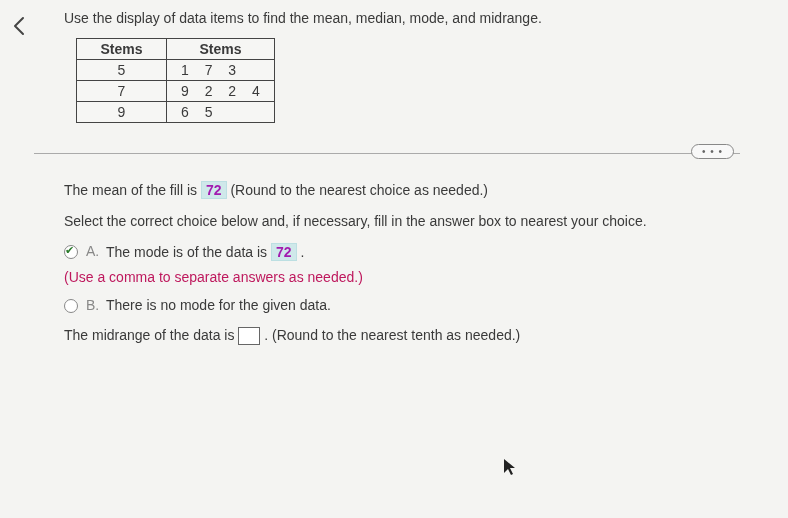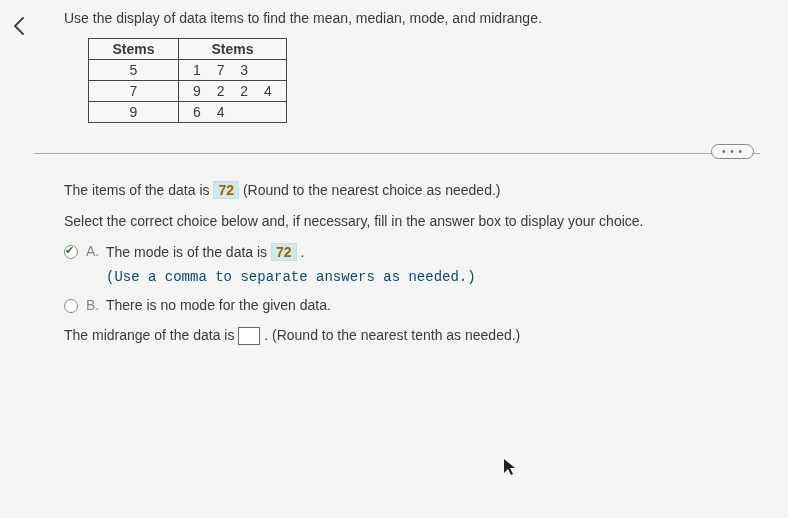--- a/index.html
+++ b/index.html
@@ -17,28 +17,28 @@
   }
   .back-arrow {
     position: absolute;
     left: 8px;
     top: 14px;
     width: 24px;
     height: 24px;
     cursor: pointer;
   }
   .content {
-    padding: 10px 28px 10px 64px;
+    padding: 10px 48px 10px 64px;
   }
   .question-text {
     margin-bottom: 12px;
   }
   table.stemleaf {
     border-collapse: collapse;
-    margin-left: 24px;
+    margin-left: 12px;
     margin-bottom: 20px;
   }
   table.stemleaf td, table.stemleaf th {
     border: 1px solid #444;
     padding: 2px 8px;
     font-weight: normal;
     background: #f6f6f4;
     min-width: 90px;
   }
   table.stemleaf th {
@@ -69,21 +69,21 @@
     padding: 1px 10px;
     font-size: 10px;
     letter-spacing: 1px;
     cursor: pointer;
     color: #666;
   }
   .line { margin: 14px 0; }
   .ans {
     display: inline-block;
     background: #cfe8ea;
-    color: #a16207;
+    color: #a21caf;
     padding: 0 4px;
     font-weight: bold;
     border: 1px solid #bcdfe2;
     min-width: 22px;
     text-align: center;
   }
   .choice-block { margin: 14px 0 6px 0; }
   .choice-row { margin: 8px 0; display: flex; align-items: flex-start; }
   .radio {
     width: 14px;
@@ -103,21 +103,21 @@
     color: #2a7a2a;
     left: 0px;
     top: -2px;
   }
   .choice-letter {
     width: 20px;
     color: #888;
     flex-shrink: 0;
   }
   .choice-text { flex: 1; color:#3a3a3a; }
-  .choice-sub { margin-left: 42px; margin-top:4px; color:#0c4a6e;font-family:Liberation Mono, monospace; }
+  .choice-sub { margin-top:4px; color:#be185d; }
   .blank-box {
     display: inline-block;
     width: 22px;
     height: 18px;
     border: 1px solid #666;
     vertical-align: middle;
     background: #fff;
   }
   .cursor-arrow {
     position: absolute;
@@ -147,38 +147,38 @@
     <tr>
       <td class="stem">5</td>
       <td class="leaves">1 7 3</td>
     </tr>
     <tr>
       <td class="stem">7</td>
       <td class="leaves">9 2 2 4</td>
     </tr>
     <tr>
       <td class="stem">9</td>
-      <td class="leaves">6 4</td>
+      <td class="leaves">6 5</td>
     </tr>
   </tbody>
     </table>
 
   <div class="hr-row">
     <div class="hr-line"></div>
     <div class="more-badge">• • •</div>
   </div>
 
   <div class="line">
-    <span>The items of the data is </span>
+    <span>The mean of the fill is </span>
     <span class="ans">72</span>
     <span> (Round to the nearest choice as needed.)</span>
   </div>
 
 
-  <div class="line">Select the correct choice below and, if necessary, fill in the answer box to display your choice.</div>
+  <div class="line">Select the correct choice below and, if necessary, fill in the answer box to nearest your choice.</div>
 
   <div class="choice-block">
     <div class="choice-row">
       <div class="radio checked"></div>
       <div class="choice-letter">A.</div>
       <div class="choice-text">
         <span>The mode is of the data is </span>
         <span class="ans">72</span>
         <span> .</span>
       </div>

